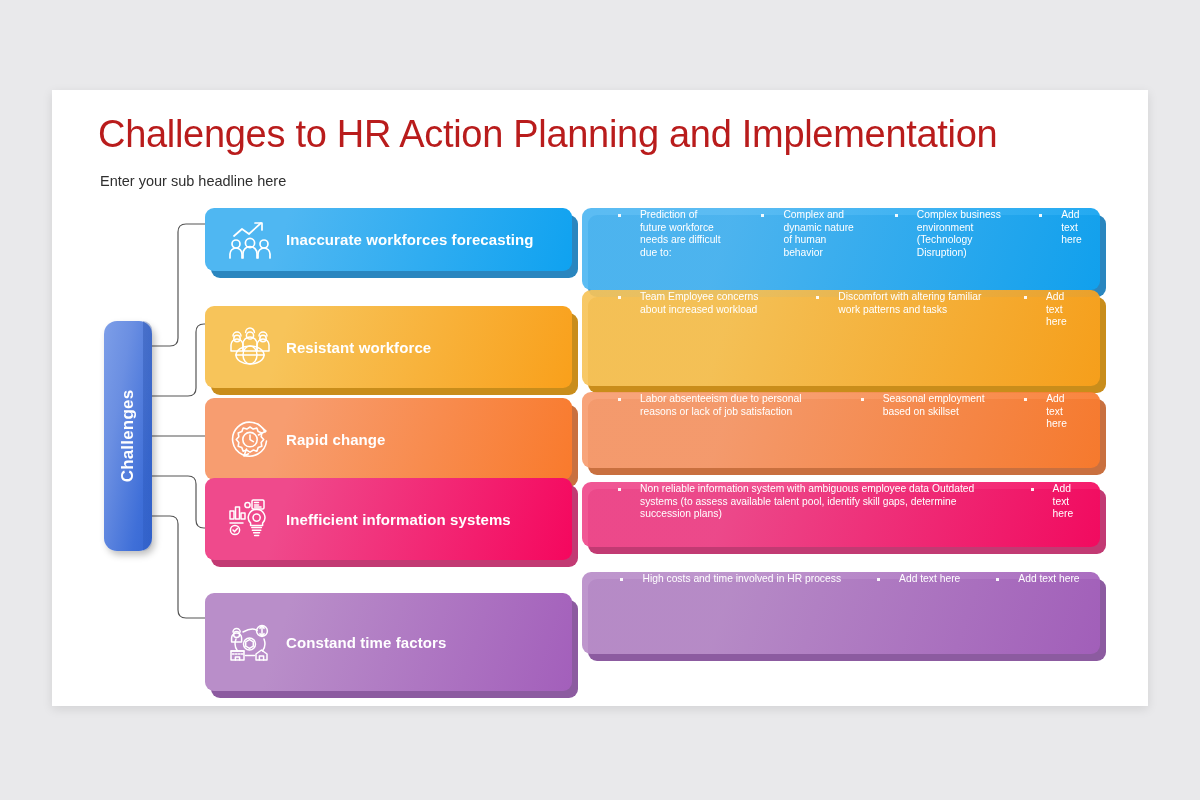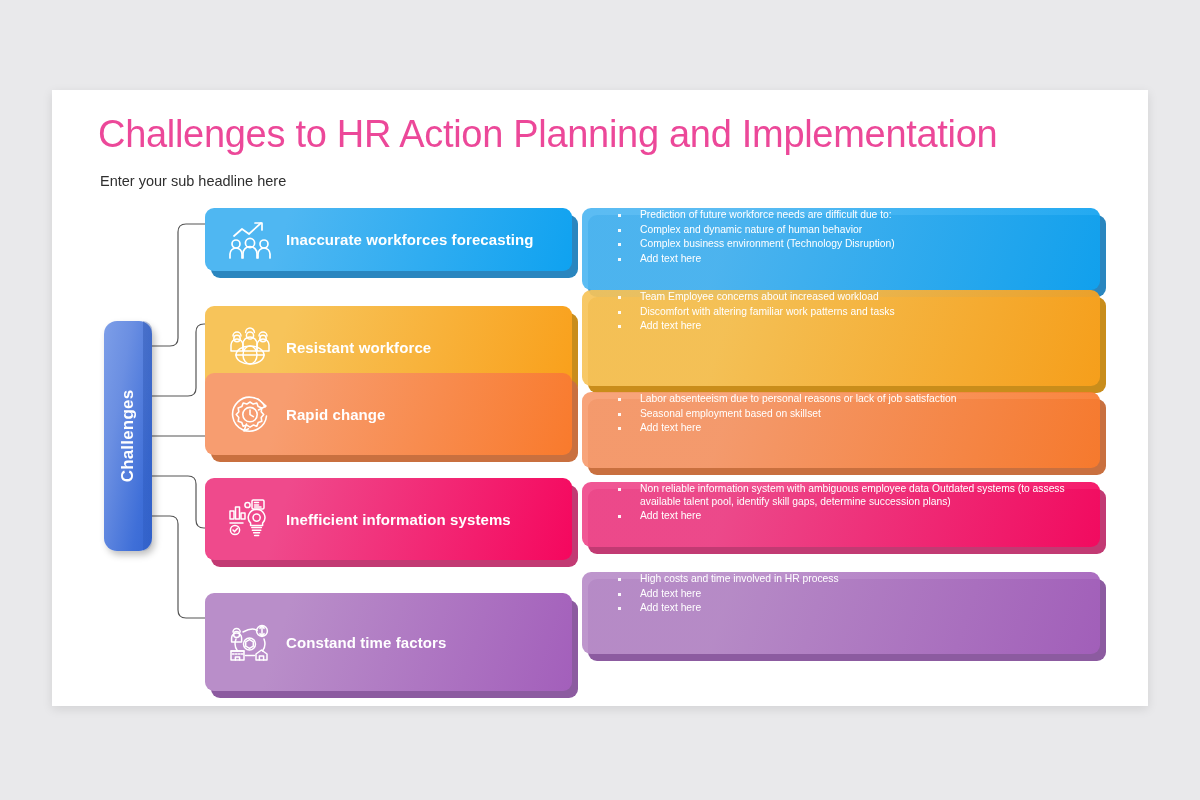--- a/index.html
+++ b/index.html
@@ -21,21 +21,21 @@
     height: 616px;
     background: #ffffff;
     box-shadow: 0 3px 10px rgba(0,0,0,0.10);
   }
   #title {
     position: absolute;
     left: 46px;
     top: 23px;
     font-size: 38px;
     font-weight: normal;
-    color: #ec4899;
+    color: #b91c1c;
     letter-spacing: -0.3px;
     white-space: nowrap;
   }
   #subtitle {
     position: absolute;
     left: 48px;
     top: 83px;
     font-size: 14.5px;
     color: #2f2f2f;
     white-space: nowrap;
@@ -132,22 +132,23 @@
     letter-spacing: 0.1px;
   }
 
   .bullets {
     position: absolute;
     left: 32px;
     right: 18px;
     top: 0; bottom: 0;
     z-index: 2;
     display: flex;
-    flex-direction: column;
-    justify-content: flex-start;
+    flex-direction: row;
+    justify-content: center;
+    gap: 32px;
   }
   .bullet {
     position: relative;
     color: #ffffff;
     font-size: 10.3px;
     line-height: 12.6px;
     padding-left: 26px;
     margin: 1px 0;
   }
   .bullet::before {
@@ -245,21 +246,21 @@
           <div class="shadowlayer" style="background: rgb(201, 141, 27);"></div>
           <div class="face" style="background: linear-gradient(108deg, rgb(247, 196, 90) 0%, rgb(247, 196, 90) 28%, rgb(249, 160, 27) 100%); opacity: 0.93;"></div>
           <div class="bullets">
             <div class="bullet">Team Employee concerns about increased workload</div>
             <div class="bullet">Discomfort with altering familiar work patterns and tasks</div>
             <div class="bullet">Add text here</div>
           </div>
         </div>
       </div>
       <div class="row" style="top: 0px;">
-        <div class="card label-card" style="top: 283px; height: 82px; border-radius: 23px;">
+        <div class="card label-card" style="top: 308px; height: 82px; border-radius: 23px;">
           <div class="shadowlayer" style="background: rgb(201, 112, 63);"></div>
           <div class="face" style="background: linear-gradient(108deg, rgb(247, 157, 112) 0%, rgb(247, 157, 112) 22%, rgb(249, 122, 44) 100%);"></div>
           <div class="label-inner">
             <div class="icon-box">
     <svg width="46" height="46" viewBox="0 0 46 46" fill="none" stroke="#fff" stroke-width="1.6" stroke-linecap="round" stroke-linejoin="round">
       <path d="M38 16 a17 17 0 1 0 1.5 9"></path>
       <polyline points="31,8 39,15 31.5,19"></polyline>
       <path d="M23 11 l3.2 2.1 3.6 -1.1 1.4 3.6 3.6 1.3 -0.6 3.8 2.5 2.9 -2.5 2.9 0.6 3.8 -3.6 1.3 -1.4 3.6 -3.6 -1.1 -3.2 2.1 -3.2 -2.1 -3.6 1.1 -1.4 -3.6 -3.6 -1.3 0.6 -3.8 -2.5 -2.9 2.5 -2.9 -0.6 -3.8 3.6 -1.3 1.4 -3.6 3.6 1.1 z"></path>
       <circle cx="23" cy="23.6" r="7.2"></circle>
       <polyline points="23,19 23,23.6 26.4,25.6"></polyline>

